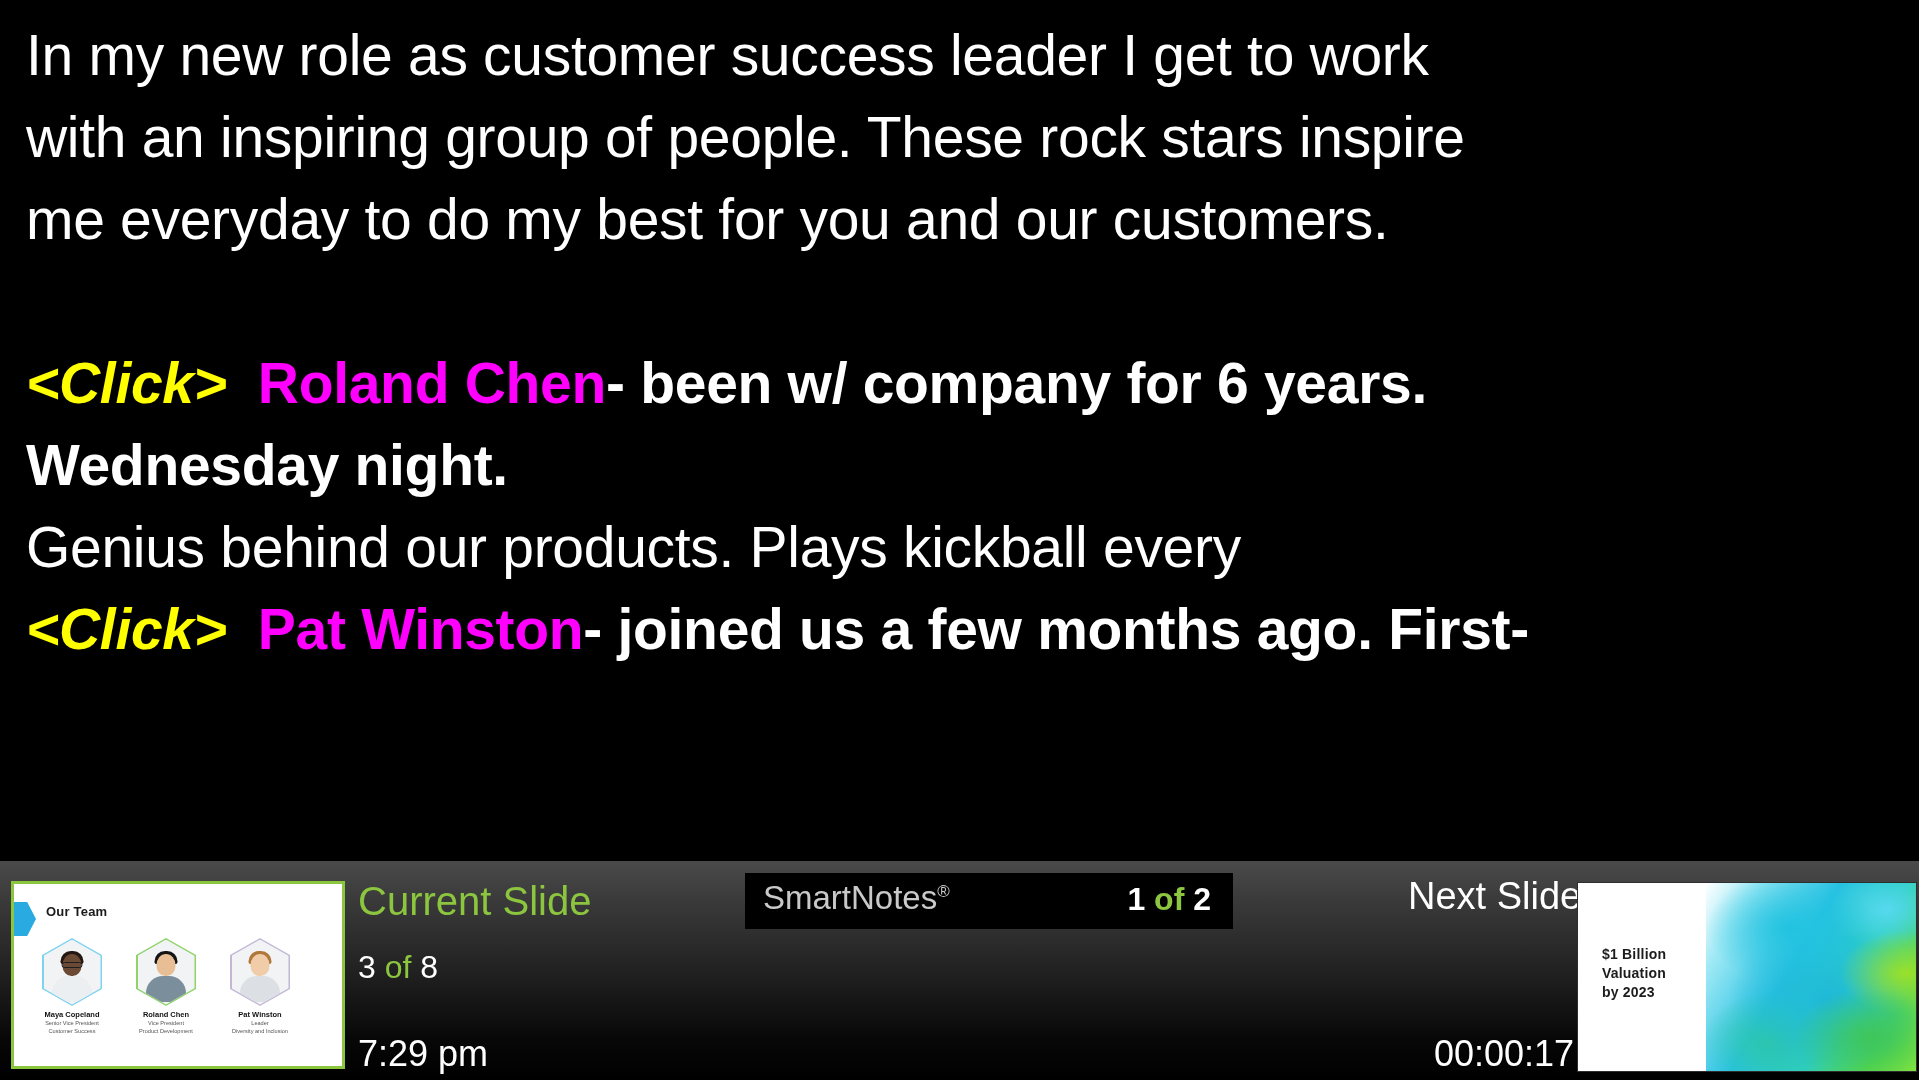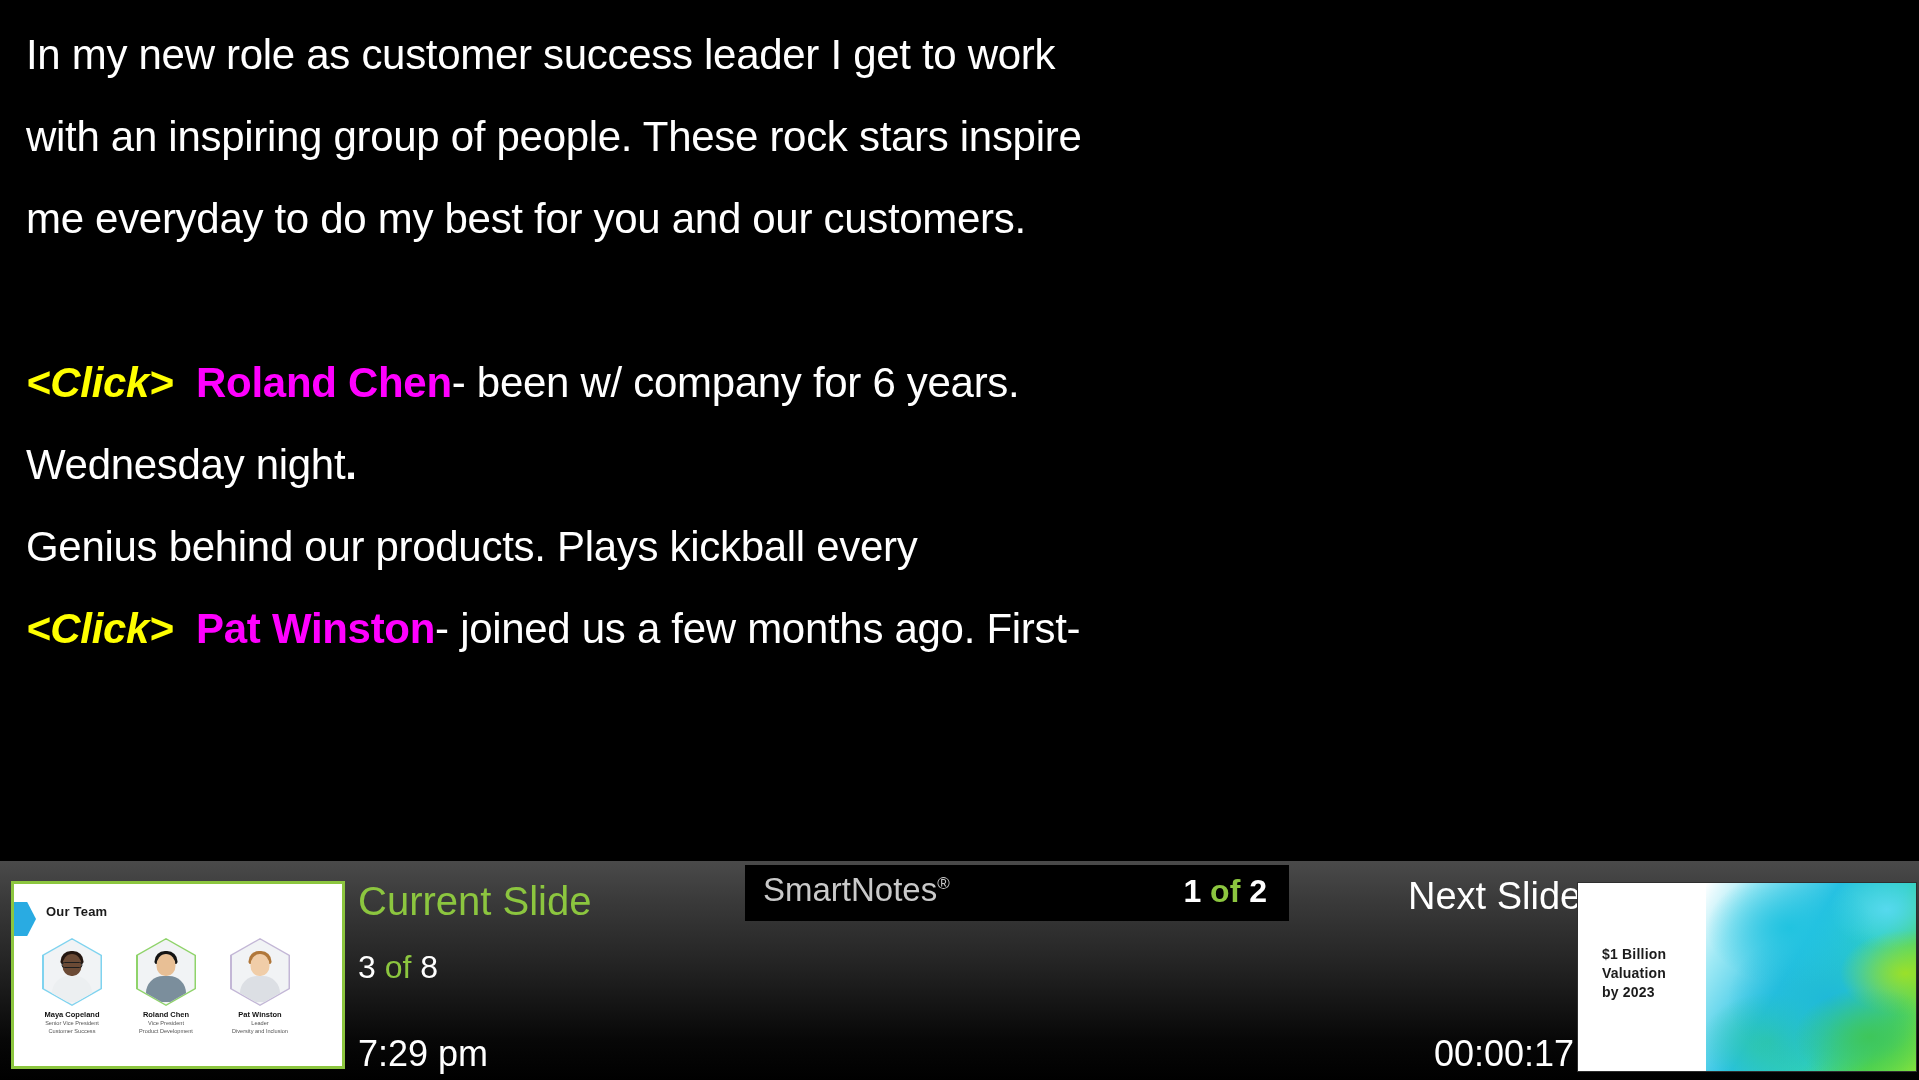--- a/index.html
+++ b/index.html
@@ -15,42 +15,42 @@
   
   #notes-panel {
     position:absolute; left:0; top:0;
     width:1919px; height:861px;
     background:#000;
     padding:14px 0 0 26px;
     overflow:hidden;
   }
   .note-line {
     color:#ffffff;
-    font-size:42px;
+    font-size:57px;
     line-height:82px;
     font-weight:400;
     white-space:nowrap;
     letter-spacing:-0.3px;
   }
   .note-line.blank { height:82px; }
   .note-line.red-cue {
     color:#fe0000;
     font-style:italic;
     font-weight:700;
   }
   .seg-click {
     color:#ffff00;
     font-weight:700;
     font-style:italic;
   }
   .seg-name {
     color:#ff00ff;
     font-weight:700;
   }
-  .seg-body { color:#ffffff; font-weight:400; }
+  .seg-body { color:#ffffff; font-weight:700; }
   .seg-bold-dot { font-weight:700; }
 
   
   #presenter-bar {
     position:absolute; left:0; top:861px;
     width:1919px; height:219px;
     background:linear-gradient(to bottom, #4a4a4a 0%, #3a3a3a 18%, #232323 48%, #070707 82%, #000000 100%);
   }
 
   
@@ -114,22 +114,22 @@
     color:#ffffff; font-size:32px; font-weight:400; line-height:50px; margin-top:15px;
   }
   #current-slide-counter .of { color:#8cc63f; }
   #clock {
     position:absolute; left:358px; top:172px;
     color:#ffffff; font-size:36px; font-weight:400;
   }
 
   
   #smartnotes-chip {
-    position:absolute; left:745px; top:4px;
-    width:544px; height:56px;
+    position:absolute; left:745px; top:12px;
+    width:488px; height:56px;
     background:#000000;
     display:flex; align-items:center;
   }
   #smartnotes-brand {
     position:absolute; left:18px; top:6px;
     color:#c9c9c9; font-size:33px; font-weight:400;
   }
   #smartnotes-brand .reg { font-size:17px; vertical-align:super; }
   #notes-page-counter {
     position:absolute; right:22px; top:8px;

